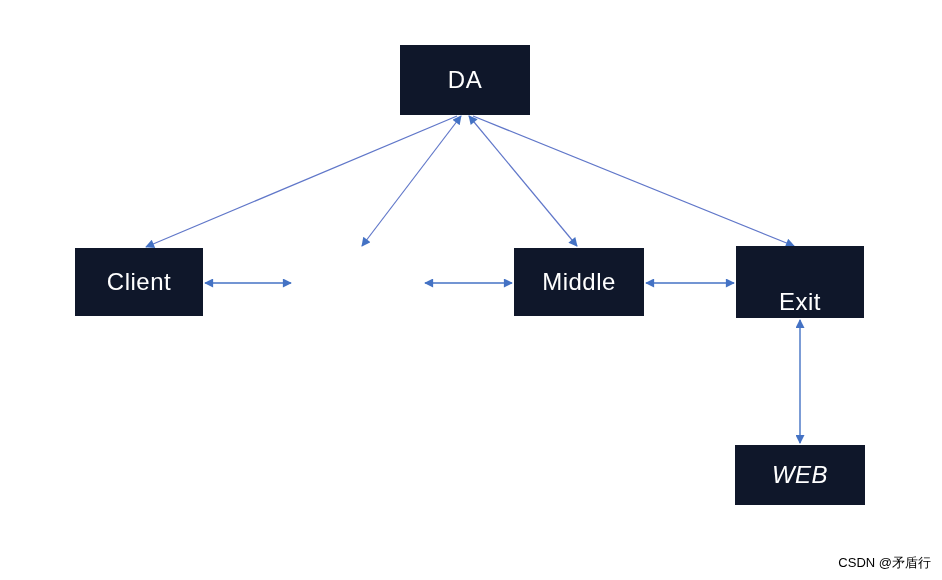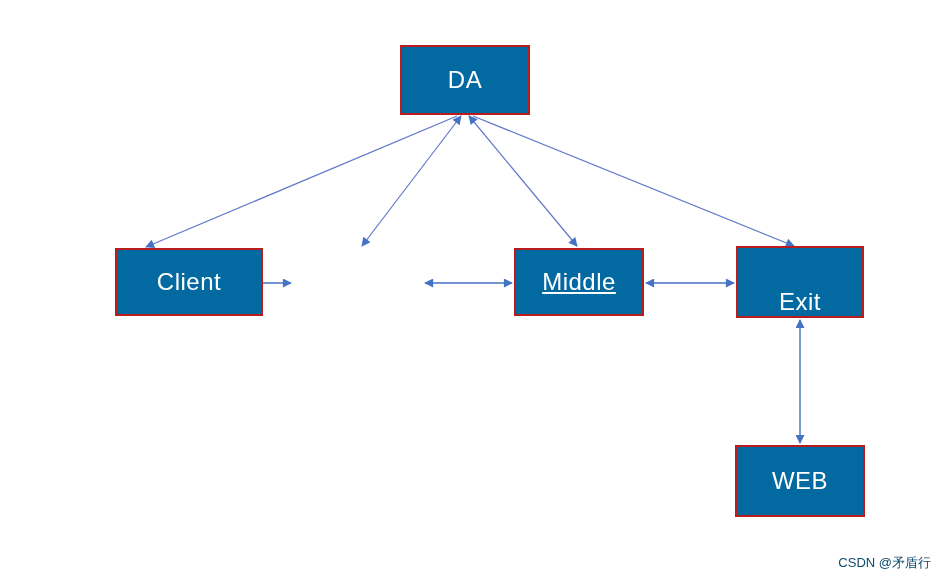--- a/index.html
+++ b/index.html
@@ -27,35 +27,35 @@
     stroke-width: 1.4;
     fill: none;
   }
   .edge.diagonal {
     stroke: #6077C9;
     stroke-width: 1.2;
   }
   .node {
     position: absolute;
     box-sizing: border-box;
-    background: #0369a1;
-    border: 2px solid #b91c1c;
+    background: #0f172a;
+    border: 2px solid #0f172a;
     display: flex;
     align-items: center;
     justify-content: center;
     color: #ffffff;
     font-size: 24px;
     letter-spacing: 0.5px;
     user-select: none;
   }
   .watermark {
     position: absolute;
     right: 11px;
     bottom: 8px;
-    color: #0c4a6e;
+    color: #000000;
     font-size: 13px;
   }
 </style>
 </head>
 <body>
 
 <div class="canvas">
 
   <svg class="edges-svg" viewBox="0 0 942 580" xmlns="http://www.w3.org/2000/svg">
     <defs>
@@ -73,32 +73,32 @@
     <line class="edge" x1="425" y1="283" x2="512" y2="283" marker-start="url(#arrow)" marker-end="url(#arrow)"></line>
     <line class="edge" x1="646" y1="283" x2="734" y2="283" marker-start="url(#arrow)" marker-end="url(#arrow)"></line>
 
     <line class="edge" x1="800" y1="320" x2="800" y2="443" marker-start="url(#arrow)" marker-end="url(#arrow)"></line>
   </svg>
 
   <div class="node" style="left:400px; top:45px; width:130px; height:70px;">
     <span>DA</span>
   </div>
 
-  <div class="node" style="left:75px; top:248px; width:148px; height:68px;margin-left:40px;">
+  <div class="node" style="left:75px; top:248px; width:128px; height:68px;">
     <span>Client</span>
   </div>
 
 
-  <div class="node" style="left:514px; top:248px; width:130px; height:68px;text-decoration:underline;">
+  <div class="node" style="left:514px; top:248px; width:130px; height:68px;">
     <span>Middle</span>
   </div>
 
   <div class="node" style="left:736px; top:246px; width:128px; height:72px;align-items:flex-end;">
     <span>Exit</span>
   </div>
 
-  <div class="node" style="left:735px; top:445px; width:130px; height:72px;">
+  <div class="node" style="left:735px; top:445px; width:130px; height:60px;font-style:italic;">
     <span>WEB</span>
   </div>
 
   <div class="watermark">CSDN @矛盾行</div>
 
 </div>
 
 </body></html>

